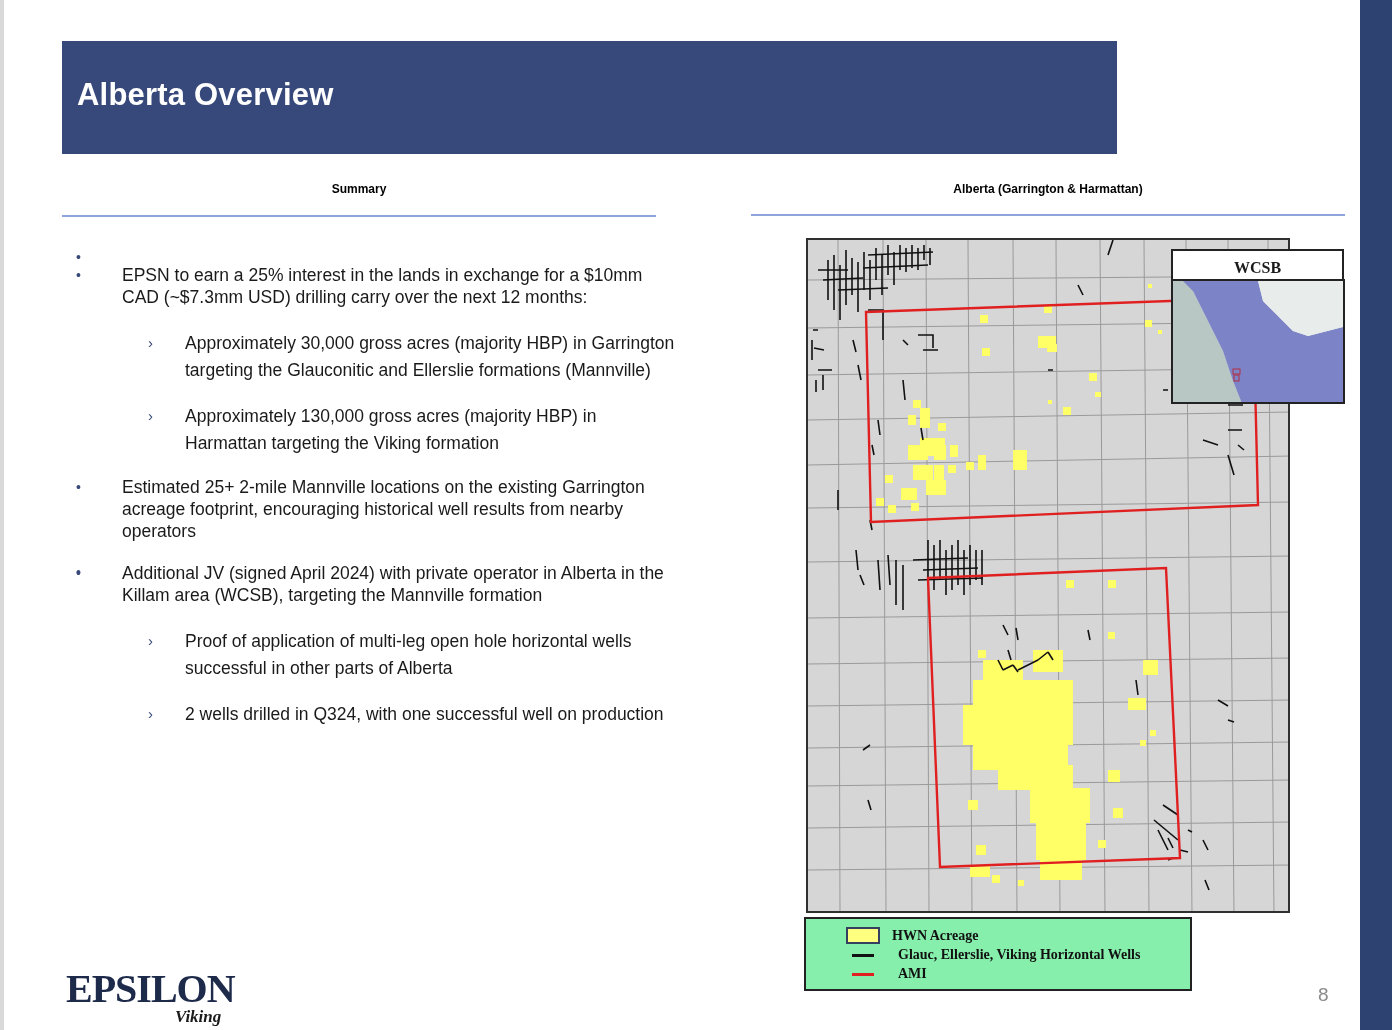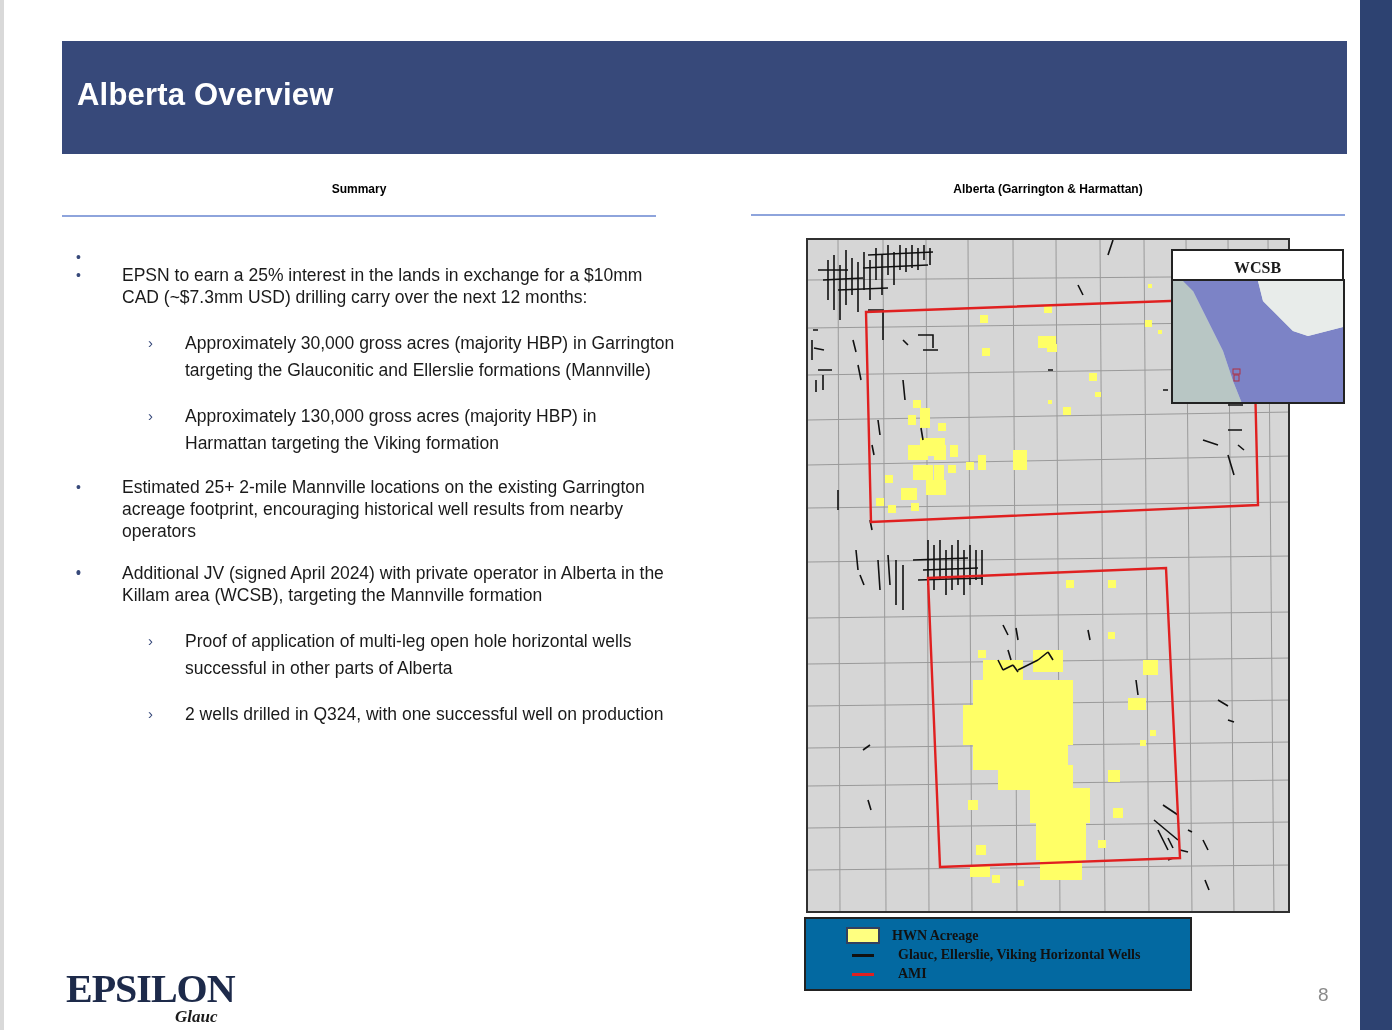--- a/index.html
+++ b/index.html
@@ -2,40 +2,40 @@
 <html><head>
 <meta charset="utf-8">
 <style>
   * { box-sizing: border-box; margin: 0; padding: 0; }
   html, body { width: 1392px; height: 1030px; overflow: hidden; background: #ffffff; }
   body { position: relative; font-family: "Liberation Sans", "DejaVu Sans", sans-serif; color: #1a1a1a; }
 
   .left-gutter { position: absolute; left: 0; top: 0; width: 4px; height: 1030px; background: #d9d9d9; }
   .right-band { position: absolute; left: 1360px; top: 0; width: 32px; height: 1030px; background: #2d4271; }
 
-  .title-bar { position: absolute; left: 62px; top: 41px; width: 1285px; height: 113px; background: #37497a; }
+  .title-bar { position: absolute; left: 62px; top: 41px; width: 1055px; height: 113px; background: #37497a; }
   .title-bar h1 { position: absolute; left: 15px; top: 36px; font-size: 31px; font-weight: bold; color: #ffffff; letter-spacing: 0.2px; }
 
   .section-head { position: absolute; text-align: center; font-size: 12px; font-weight: bold; color: #000; }
   .section-rule { position: absolute; height: 2px; background: #8ea4dc; }
 
   .bullets { position: absolute; left: 62px; top: 246px; width: 620px; font-size: 17.5px; line-height: 22px; color: #1a1a1a; }
   .b1 { position: relative; padding-left: 60px; margin-bottom: 18px; }
   .b1 .dot { position: absolute; left: 14px; top: 0; color: #37497a; font-size: 14px; }
   .b2 { position: relative; padding-left: 123px; margin-bottom: 20px; line-height: 26.5px; }
   .b2 .chev { position: absolute; left: 86px; top: 0; font-size: 15px; color: #37497a; }
 
   
   .map { position: absolute; left: 806px; top: 238px; width: 484px; height: 675px; background: #d6d6d6; border: 2px solid #303030; overflow: hidden; }
   .map svg { position: absolute; left: 0; top: 0; }
 
   .inset-label { position: absolute; left: 1171px; top: 249px; width: 173px; height: 38px; background: #fff; border: 2px solid #222; text-align: center; font-family: "Liberation Serif", "DejaVu Serif", serif; font-weight: bold; font-size: 16px; line-height: 34px; }
   .inset-map { position: absolute; left: 1171px; top: 279px; width: 174px; height: 125px; border: 2px solid #222; overflow: hidden; background: #e3e7e6; }
 
-  .legend { position: absolute; left: 804px; top: 917px; width: 388px; height: 74px; border: 2px solid #222; background: #0369a1; font-family: "Liberation Serif", "DejaVu Serif", serif; font-weight: bold; font-size: 14px; color: #111; }
+  .legend { position: absolute; left: 804px; top: 917px; width: 388px; height: 74px; border: 2px solid #222; background: #86efac; font-family: "Liberation Serif", "DejaVu Serif", serif; font-weight: bold; font-size: 14px; color: #111; }
   .legend .row { position: absolute; left: 40px; display: flex; align-items: center; }
   .legend .swatch-box { width: 34px; height: 17px; background: #ffff80; border: 2px solid #33405f; margin-right: 12px; }
   .legend .swatch-line { width: 22px; height: 3px; margin: 0 24px 0 6px; }
 
   .logo { position: absolute; left: 26px; top: 955px; width: 180px; height: 75px; margin-left: 40px; }
   .logo .word { position: absolute; left: 0; top: 10px; font-family: "Liberation Serif", "DejaVu Serif", serif; font-size: 40px; font-weight: bold; color: #1d2a4a; letter-spacing: -1px; }
   .logo .sub { position: absolute; left: 109px; top: 52px; font-family: "Liberation Serif", "DejaVu Serif", serif; font-style: italic; font-weight: bold; font-size: 17px; color: #1a1a1a; }
 
   .page-num { position: absolute; left: 1318px; top: 984px; font-size: 19px; color: #8a8a8a; }
 </style>
@@ -207,16 +207,16 @@
     <span>Glauc, Ellerslie, Viking Horizontal Wells</span>
   </div>
   <div class="row" style="top:47px;">
     <span class="swatch-line" style="background:#e02020;"></span>
     <span>AMI</span>
   </div>
 </div>
 
 <div class="logo">
   <span class="word">EPSILON</span>
-  <span class="sub">Glauc</span>
+  <span class="sub">Viking</span>
 </div>
 
 <div class="page-num">8</div>
 
 </body></html>

